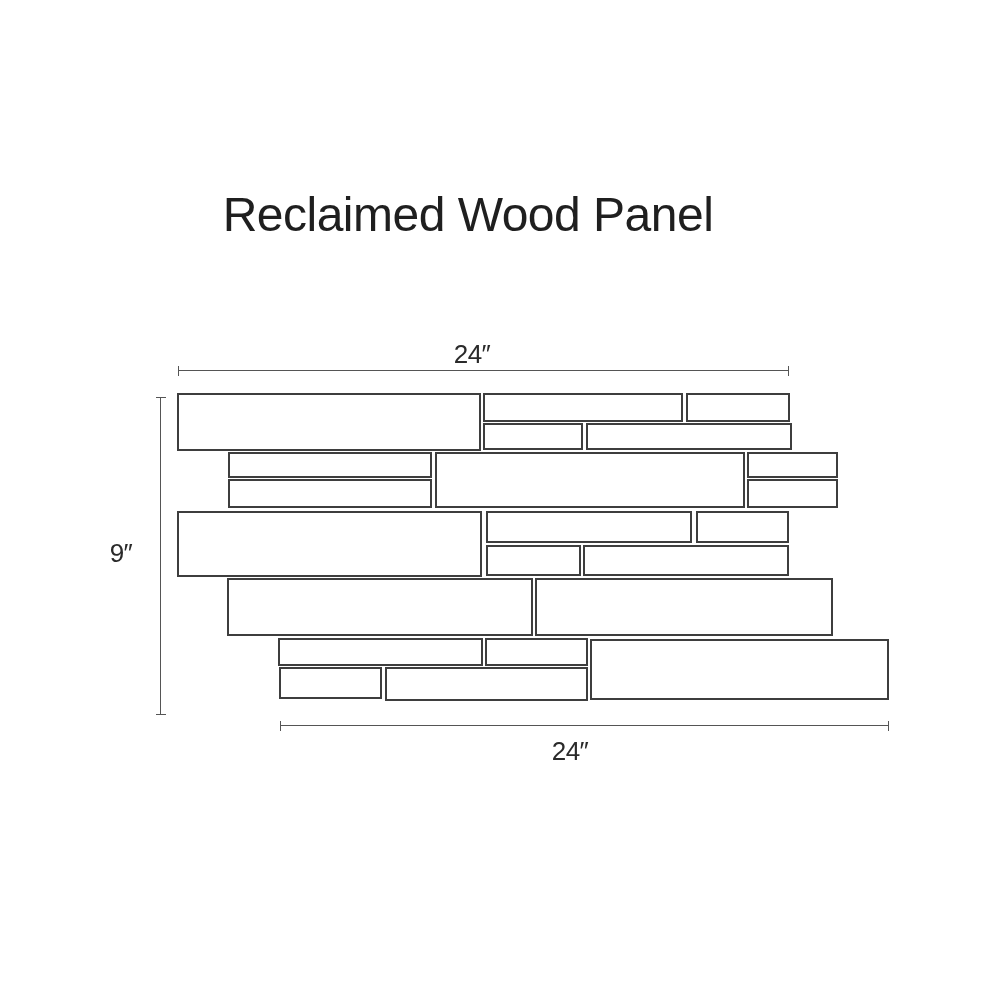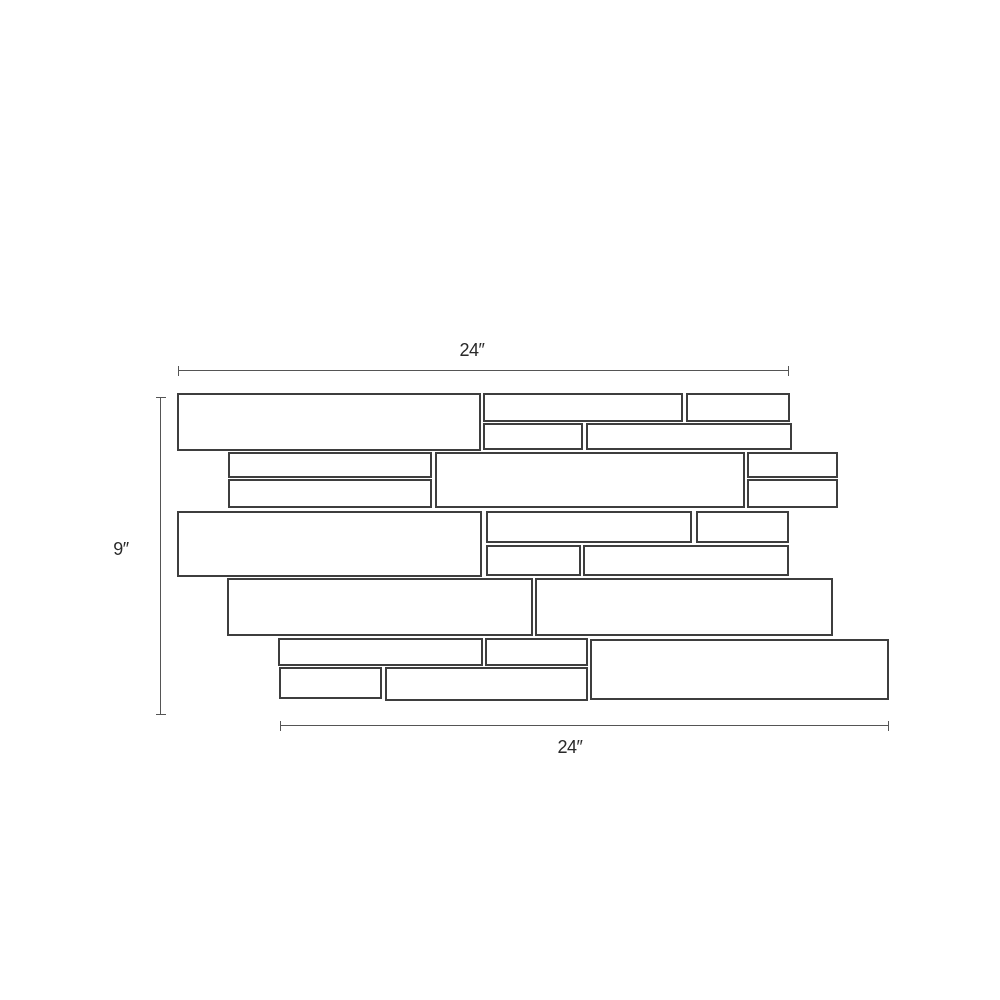--- a/index.html
+++ b/index.html
@@ -65,39 +65,40 @@
     left: -4px;
     width: 10px;
     height: 1px;
     background: inherit;
   }
   .vline::before { top: 0; }
   .vline::after  { bottom: 0; }
 
   .dim-label {
     position: absolute;
-    font-size: 18px;
+    font-size: 26px;
     letter-spacing: -0.5px;
     line-height: 1;
     color: #2a2a2a;
     text-align: center;
   }
   #dim-top-line    { left: 178px; top: 370px; width: 611px; }
   #dim-left-line   { left: 160px; top: 397px; height: 318px; }
   #dim-bottom-line { left: 280px; top: 725px; width: 609px; }
 
   #dim-top-label    { left: 172px; top: 341px; width: 600px; }
   #dim-left-label   { left: 94px;  top: 540px; width: 54px;  }
   #dim-bottom-label { left: 470px; top: 738px; width: 200px; }
 </style>
 </head>
 <body>
 
 <div class="canvas">
 
+  <h1 class="title">Reclaimed Wood Panel</h1>
 
   <div class="panel">
       <div class="plank" style="left: 177px; top: 393px; width: 304px; height: 58px; background: rgb(255, 255, 255);"></div>
       <div class="plank" style="left: 483px; top: 393px; width: 200px; height: 29px; background: rgb(255, 255, 255);"></div>
       <div class="plank" style="left: 686px; top: 393px; width: 104px; height: 29px; background: rgb(255, 255, 255);"></div>
       <div class="plank" style="left: 483px; top: 423px; width: 100px; height: 27px; background: rgb(255, 255, 255);"></div>
       <div class="plank" style="left: 586px; top: 423px; width: 206px; height: 27px; background: rgb(255, 255, 255);"></div>
       <div class="plank" style="left: 228px; top: 452px; width: 204px; height: 26px; background: rgb(255, 255, 255);"></div>
       <div class="plank" style="left: 228px; top: 479px; width: 204px; height: 29px; background: rgb(255, 255, 255);"></div>
       <div class="plank" style="left: 435px; top: 452px; width: 310px; height: 56px; background: rgb(255, 255, 255);"></div>

